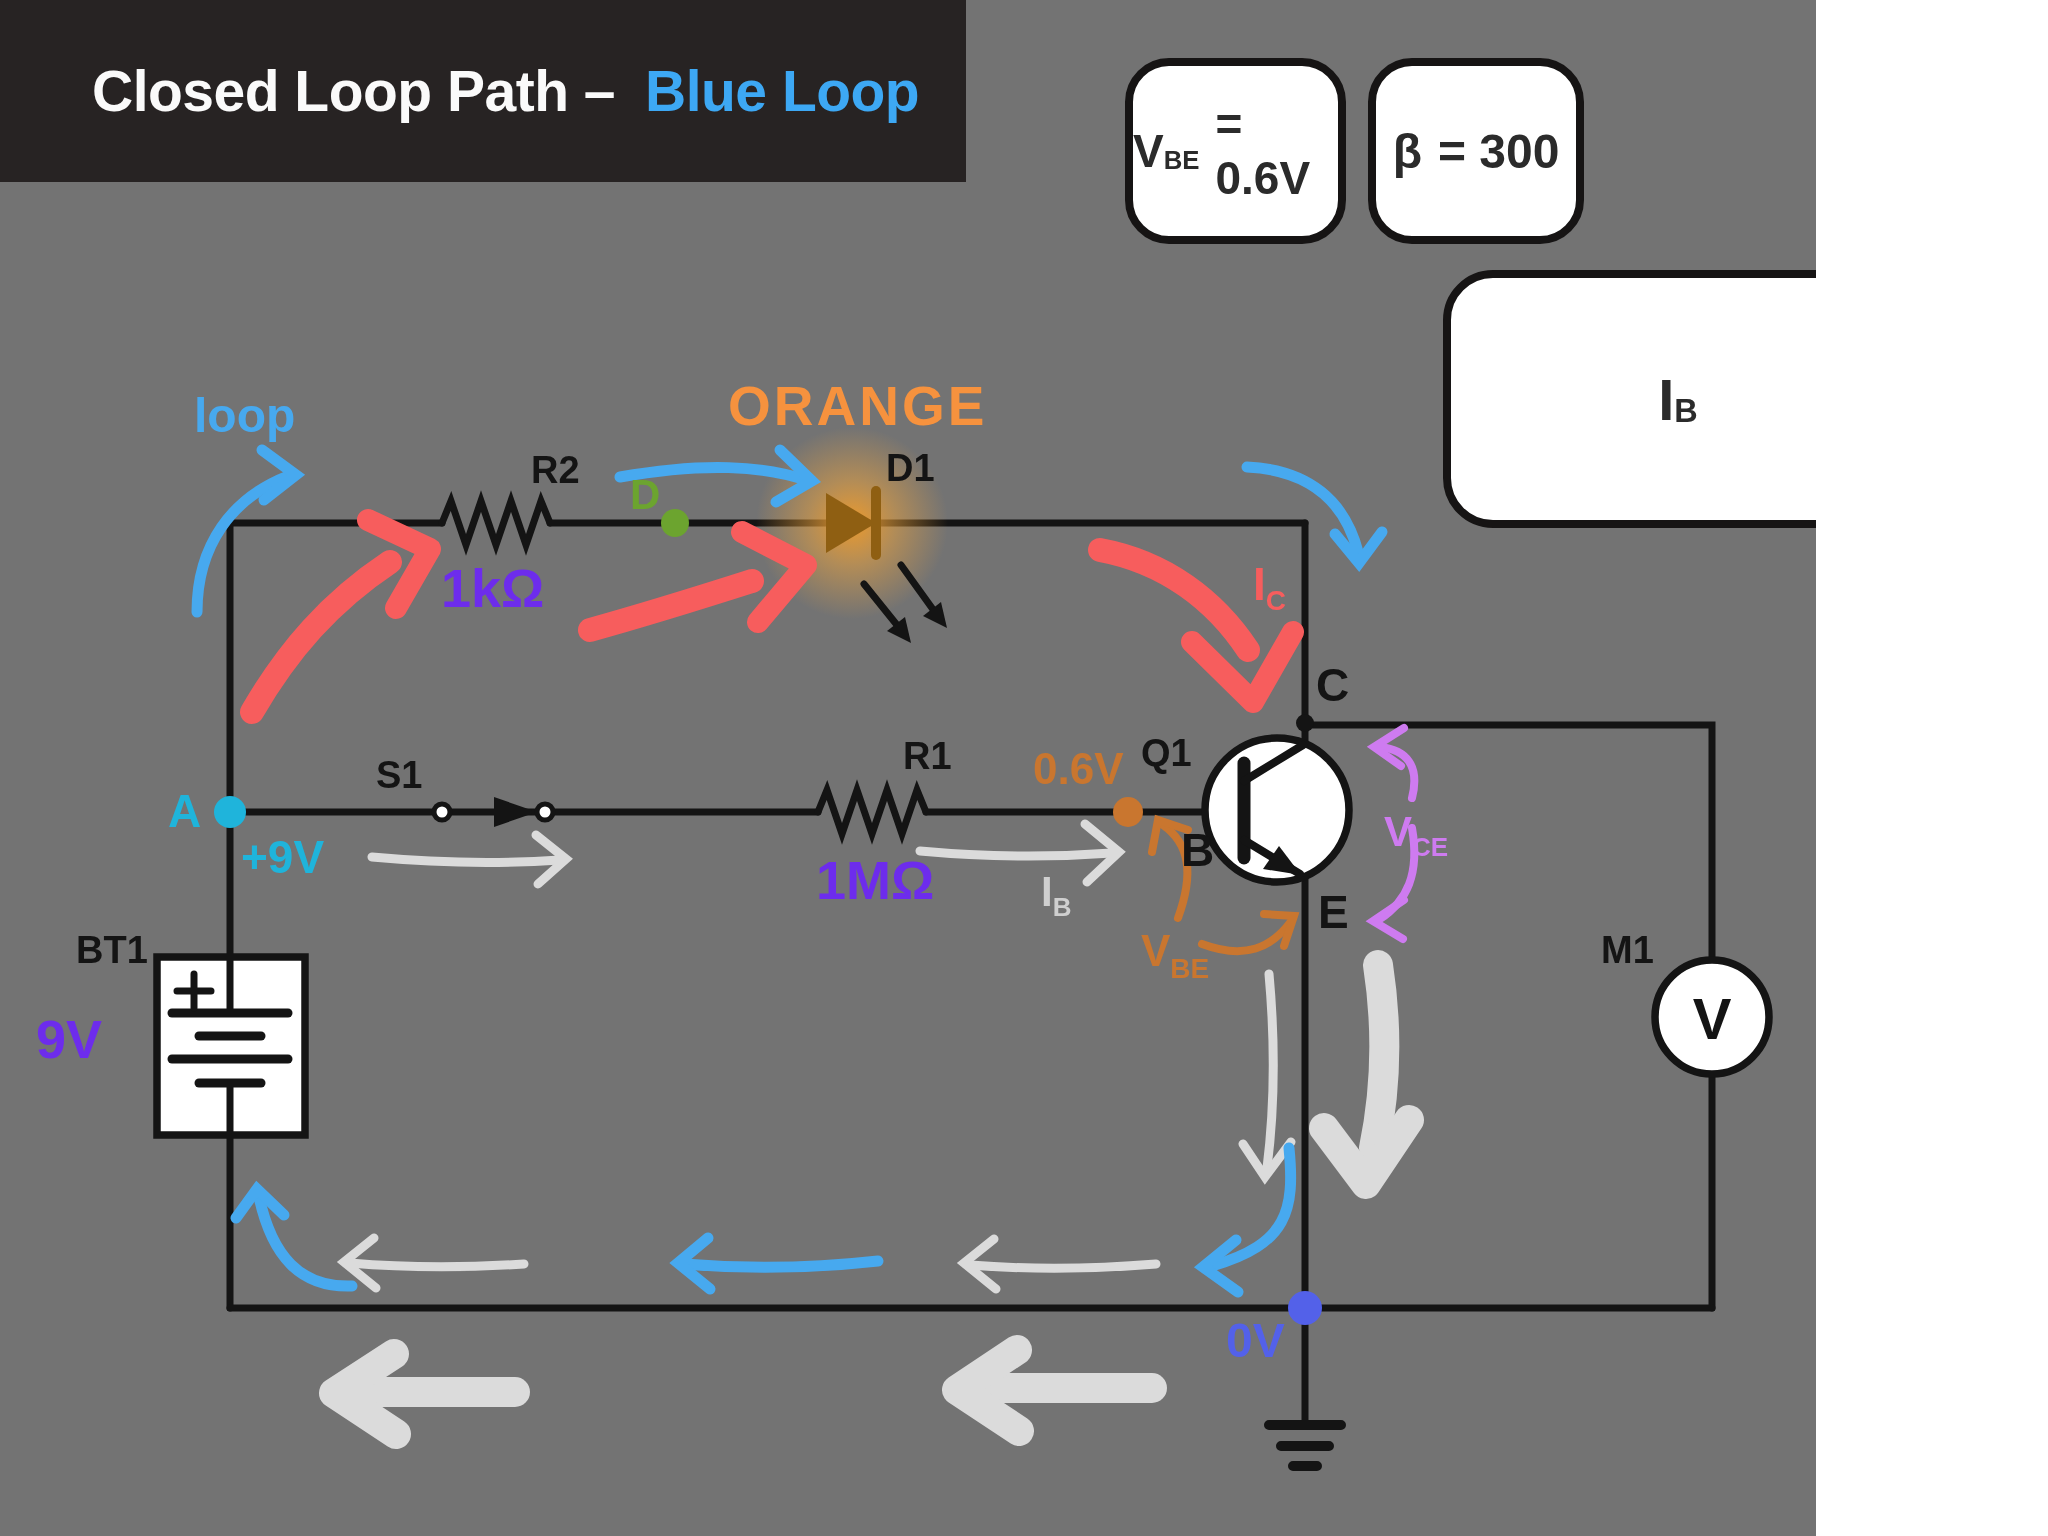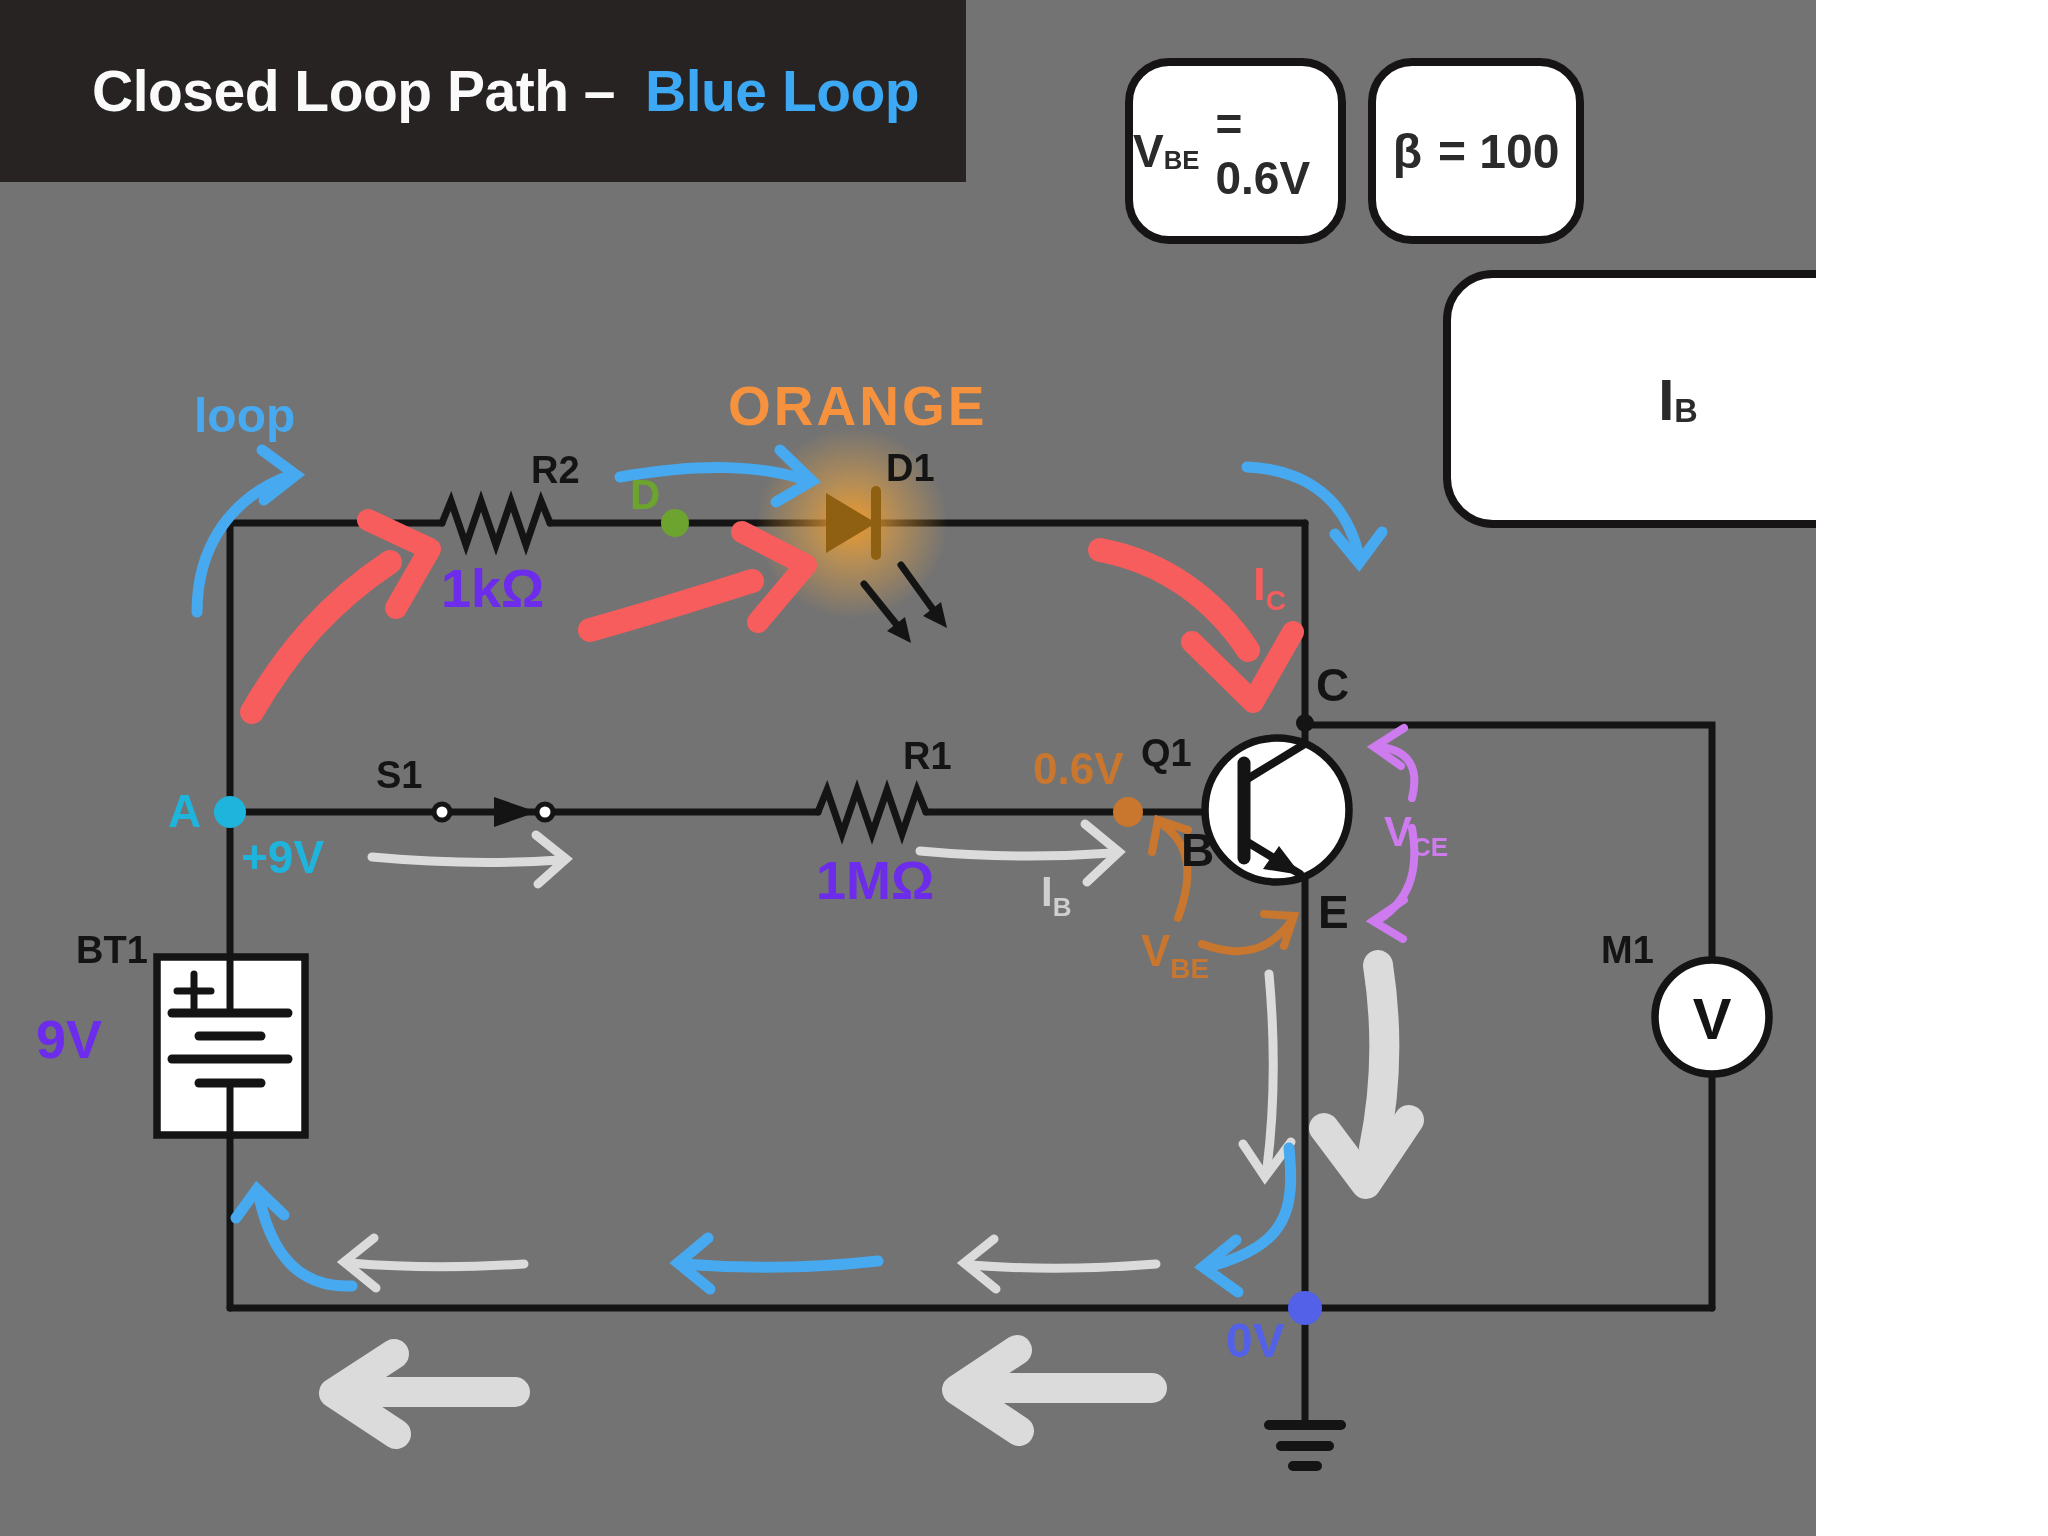--- a/index.html
+++ b/index.html
@@ -56,21 +56,21 @@
     <span class="highlight">Blue Loop</span>
   </div>
 
   <div class="infobox" id="box-vbe">
     <span>V</span>
       <span class="boxsub">BE</span>
       <span class="boxrest">=  0.6V</span>
   </div>
   <div class="infobox" id="box-beta">
     <span>β</span>
-      <span class="boxrest">=  100</span>
+      <span class="boxrest">=  300</span>
   </div>
   <div class="infobox" id="box-ib">
     <span>I</span>
       <span class="boxsub">B</span>
   </div>
 
   <svg width="2048" height="1536" viewBox="0 0 2048 1536" style="position:absolute;left:0;top:0;">
     <defs>
       <radialGradient id="glow">
         <stop offset="0" stop-color="#f09a28" stop-opacity="0.95"></stop>

